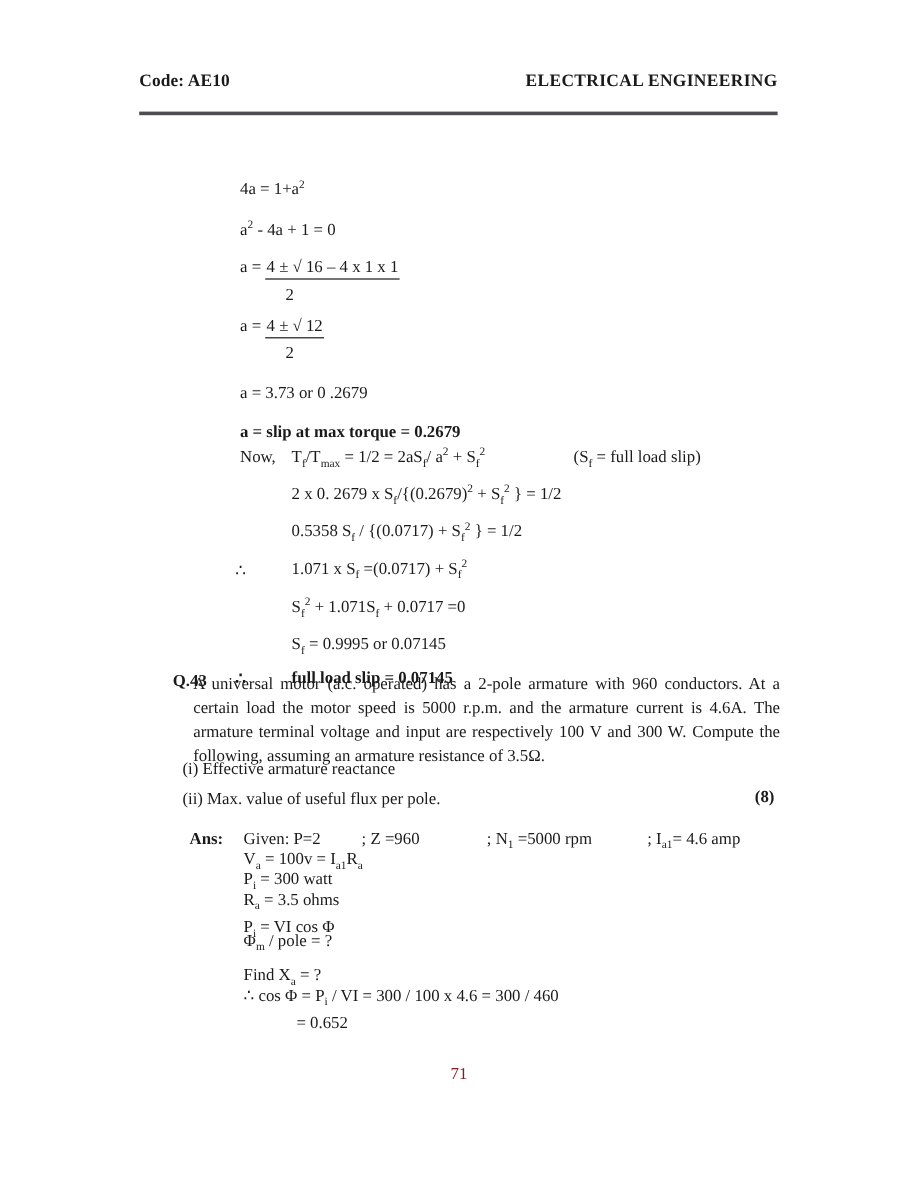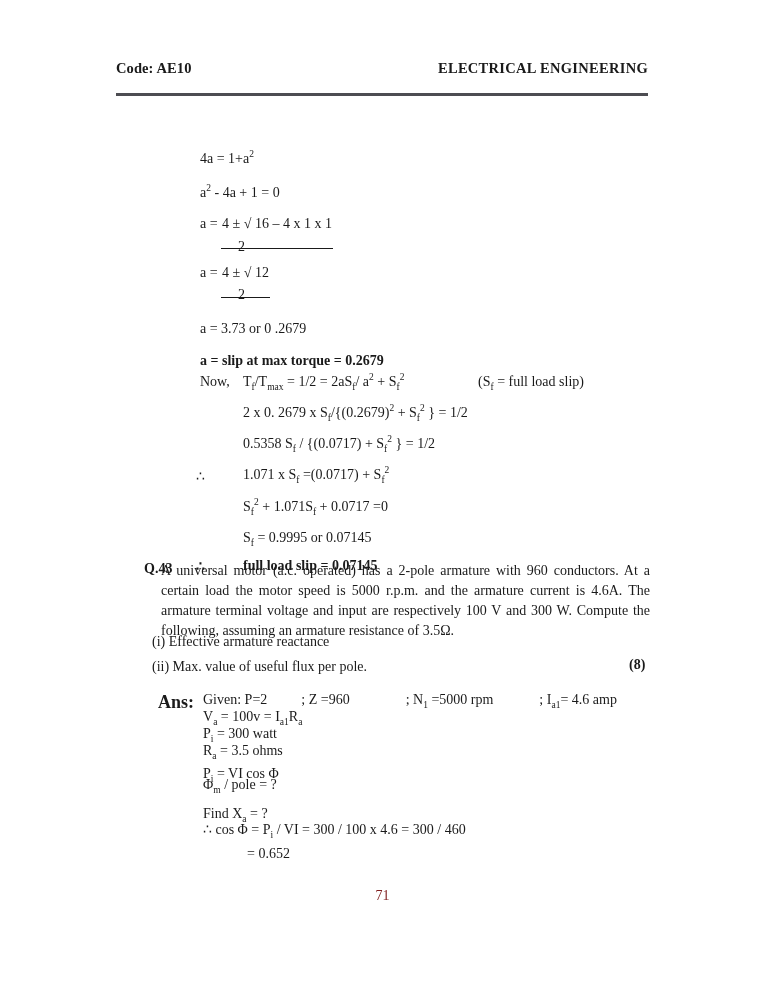--- a/index.html
+++ b/index.html
@@ -62,21 +62,21 @@
     white-space: nowrap;
     margin-top: 28px;
   }
   .line.bold { font-weight: bold; }
 
   sup { font-size: 0.68em; vertical-align: super; line-height: 0; }
   sub { font-size: 0.68em; vertical-align: sub; line-height: 0; }
 
   .frac-num {
     border-bottom: 1.3px solid #1a1a1a;
-    padding: 0 1px 17px 1px;
+    padding: 0 1px 1px 1px;
     font-family: Liberation Serif, serif;
   }
 
   
   .qblock {
     position: absolute;
     left: 116px;
     top: 561px;
     width: 534px;
     font-size: 14px;
@@ -106,21 +106,21 @@
     font-weight: bold;
     font-size: 14px;
   }
 
   
   .anslabel {
     position: absolute;
     left: 158px;
     top: 692px;
     font-weight: bold;
-    font-size: 18px;
+    font-size: 14px;
   }
   .ansline {
     position: absolute;
     left: 203px;
     font-size: 14px;
     white-space: nowrap;
   }
 
   
   .pagenum {

